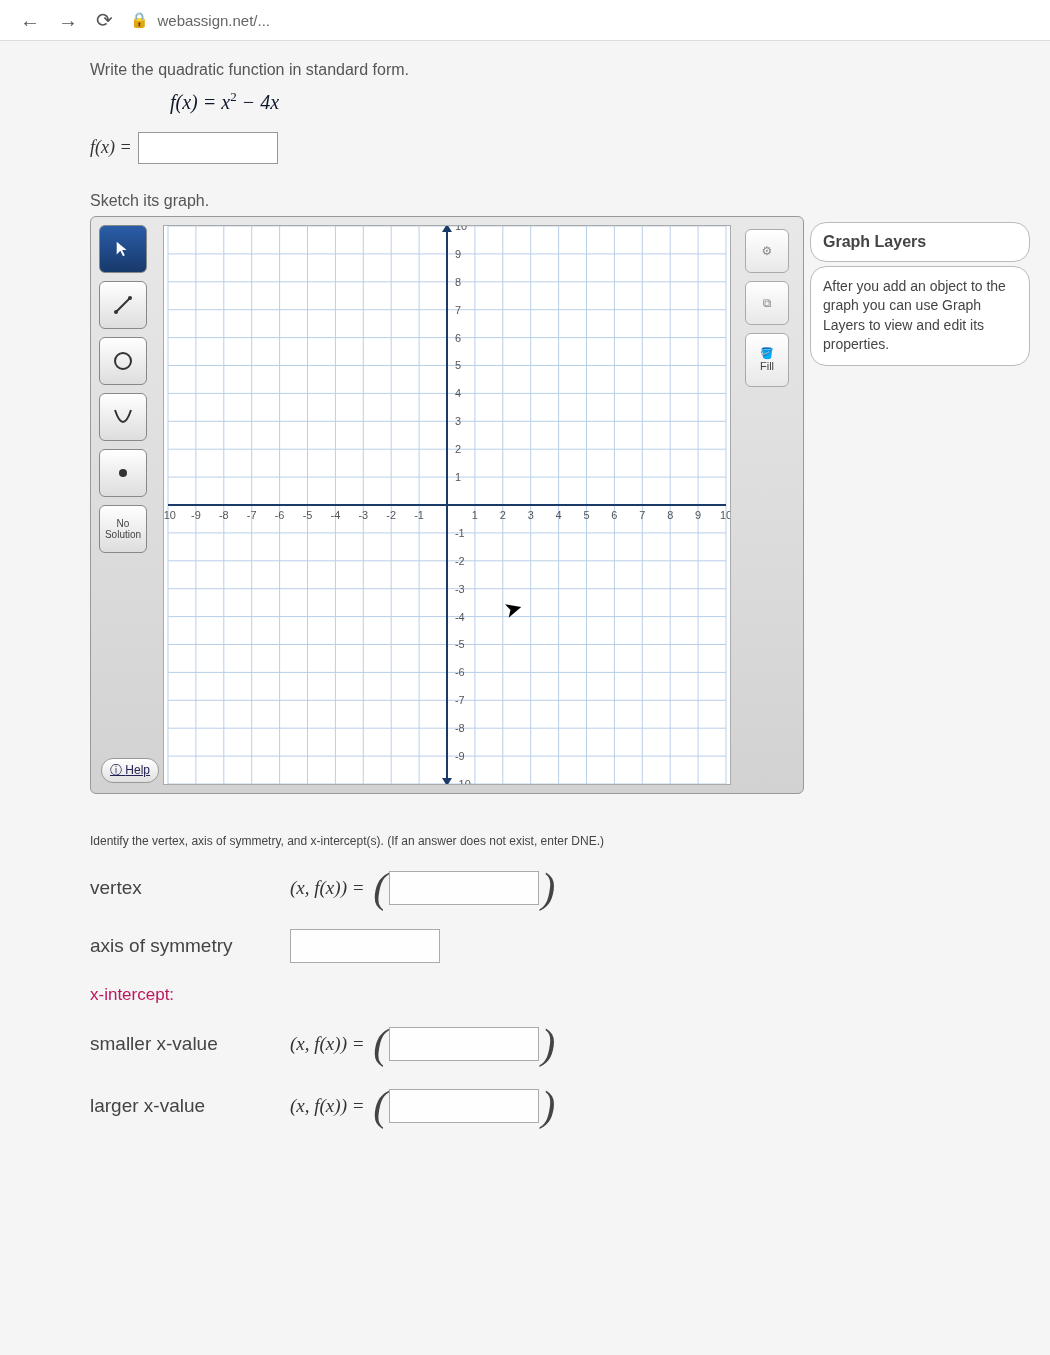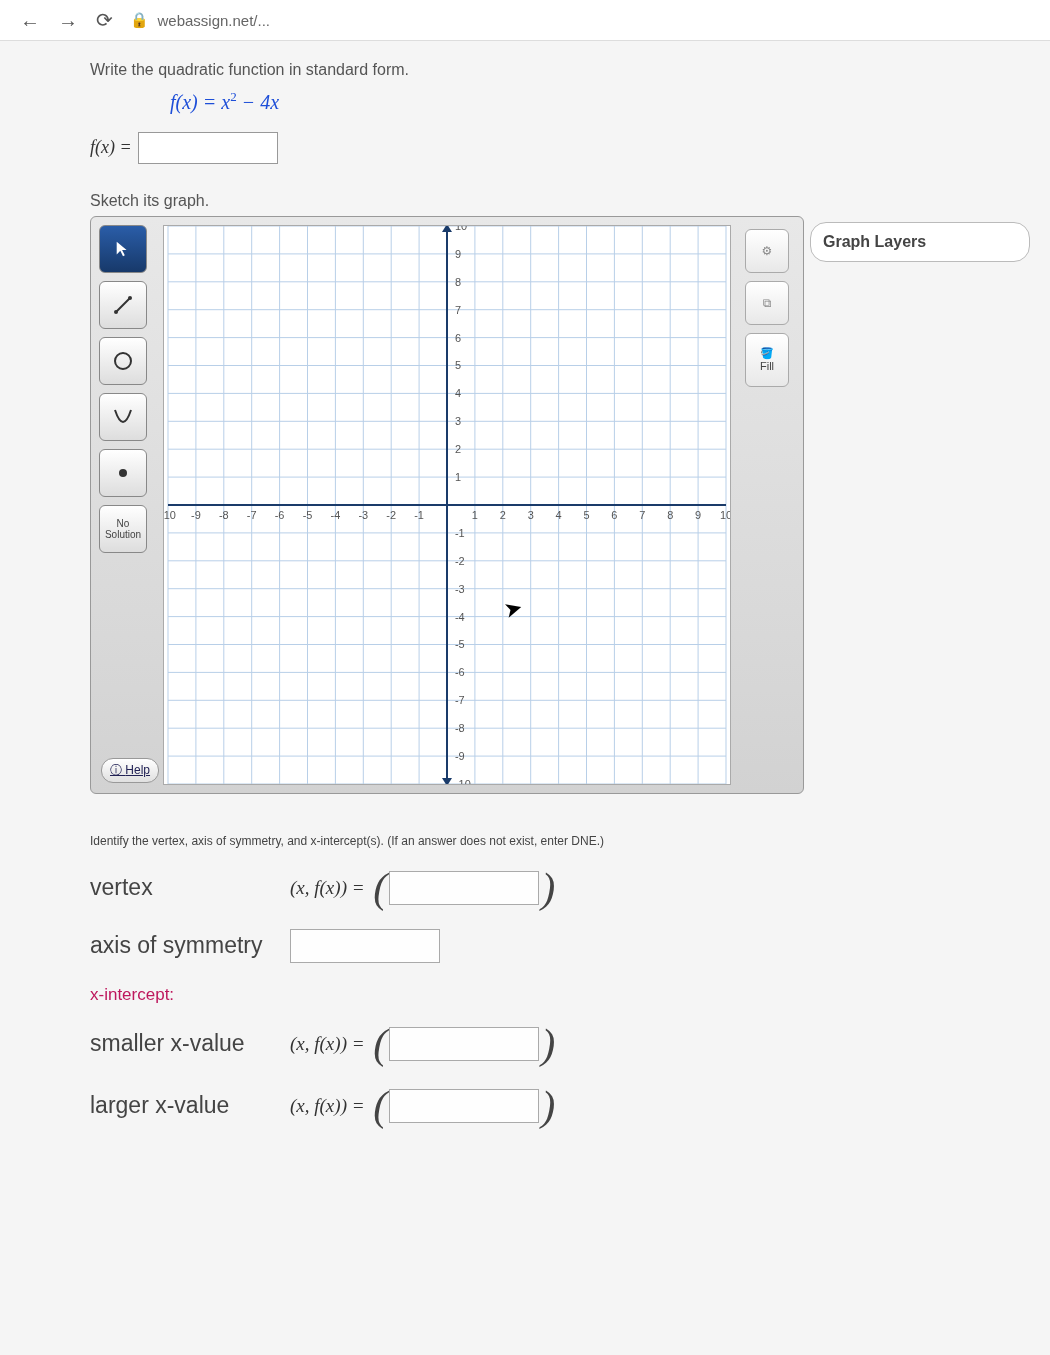--- a/index.html
+++ b/index.html
@@ -2,21 +2,21 @@
 <html><head>
 <meta charset="utf-8">
 <style>
 * { box-sizing: border-box; margin: 0; padding: 0; }
 body { font-family: Arial, sans-serif; background: #f5f5f5; color: #333; width: 1050px; }
 .browser-bar { display: flex; align-items: center; gap: 18px; padding: 8px 20px; background: #fff; border-bottom: 1px solid #ddd; }
 .browser-bar .nav-icon { font-size: 20px; color: #555; cursor: pointer; }
 .url-area { display: flex; align-items: center; gap: 8px; color: #666; font-size: 15px; }
 .content { padding: 20px 20px 20px 90px; }
 .prompt { font-family: Verdana, sans-serif; font-size: 16px; color: #555; margin-bottom: 10px; }
-.equation { font-family: 'Times New Roman', serif; font-style: italic; font-size: 20px; margin: 8px 0 18px 80px; color: #1d4ed8; }
+.equation { font-family: 'Times New Roman', serif; font-style: italic; font-size: 20px; margin: 8px 0 18px 80px; color: #0f172a; }
 .equation sup { font-size: 13px; vertical-align: super; font-style: normal; }
 .answer-row { display: flex; align-items: center; gap: 6px; margin-bottom: 28px; }
 .answer-row .lbl { font-family: 'Times New Roman', serif; font-style: italic; font-size: 18px; }
 .answer-row input { width: 140px; height: 32px; border: 1px solid #999; background: #fff; padding: 0 6px; font-size: 15px; }
 .section-head { font-family: Verdana, sans-serif; font-size: 16px; color: #555; margin-bottom: 6px; }
 
 .graph-wrap { display: flex; align-items: flex-start; gap: 6px; }
 .graph-widget { background: linear-gradient(#e8e8e8, #d2d2d2); border: 1px solid #999; border-radius: 6px; padding: 8px; display: flex; position: relative; width: 740px; flex-direction: column; }
 .toolbar-col { display: flex; flex-direction: column; gap: 8px; width: 56px; }
 .tool-btn { width: 48px; height: 48px; border: 1px solid #888; border-radius: 6px; background: linear-gradient(#fff,#ddd); display: flex; align-items: center; justify-content: center; font-size: 18px; cursor: pointer; }
@@ -32,21 +32,21 @@
 .graph-footer .wa .w { color:#333; }
 .graph-footer .wa .a { color:#c11; }
 
 .side-panel { margin-top: 6px; }
 .side-card { background:#fff; border:1px solid #bbb; border-radius:16px; padding:10px 12px; margin-bottom:4px; width: 220px; font-family: Verdana,sans-serif; color:#444; }
 .side-card.title { font-weight:bold; font-size:16px; }
 .side-card.body { font-size:14px; line-height:1.4; }
 
 .q-text { font-family: Liberation Sans, sans-serif; font-size: 12px; color: #444; margin: 40px 0 19px 0; }
 .q-row { display:flex; align-items:center; margin-bottom: 20px; }
-.q-row .lbl { font-family: Verdana,sans-serif; font-size:23px; color:#444; width: 200px; }
+.q-row .lbl { font-family: Verdana,sans-serif; font-size:19px; color:#444; width: 200px; }
 .q-row .pair { font-family:'Times New Roman',serif; font-style: italic; font-size:19px; color:#333; display:flex; align-items:center; gap:2px; }
 .q-row input { width:150px; height:34px; border:1px solid #aaa; background:#fefefe; padding:0 6px; font-size:15px; }
 .paren { font-size: 42px; font-family: 'Times New Roman', serif; font-weight: 100; line-height: 1; color:#444; }
 .sub-head { font-family: Verdana,sans-serif; font-size:17px; color:#be185d; margin: 22px 0 18px 0; }
 
 svg.grid { width:100%; height:100%; display:block; }
 .cursor-pointer { position:absolute; left: 340px; top: 370px; font-size: 22px; color:#000; transform: rotate(-15deg); pointer-events:none; }
 </style>
 </head>
 <body>
@@ -212,20 +212,21 @@
           </div>
         </div>
       </div>
 
       <button class="help-btn">ⓘ <span>Help</span></button>
 
     </div>
 
     <div class="side-panel">
       <div class="side-card title">Graph Layers</div>
+      <div class="side-card body">After you add an object to the graph you can use Graph Layers to view and edit its properties.</div>
     </div>
   </div>
 
   <div class="q-text">Identify the vertex, axis of symmetry, and x-intercept(s). (If an answer does not exist, enter DNE.)</div>
 
   <div class="q-row">
     <span class="lbl">vertex</span>
     <span class="pair">
       <span>(x, f(x))  =</span>&nbsp;
       <span class="paren">(</span>

